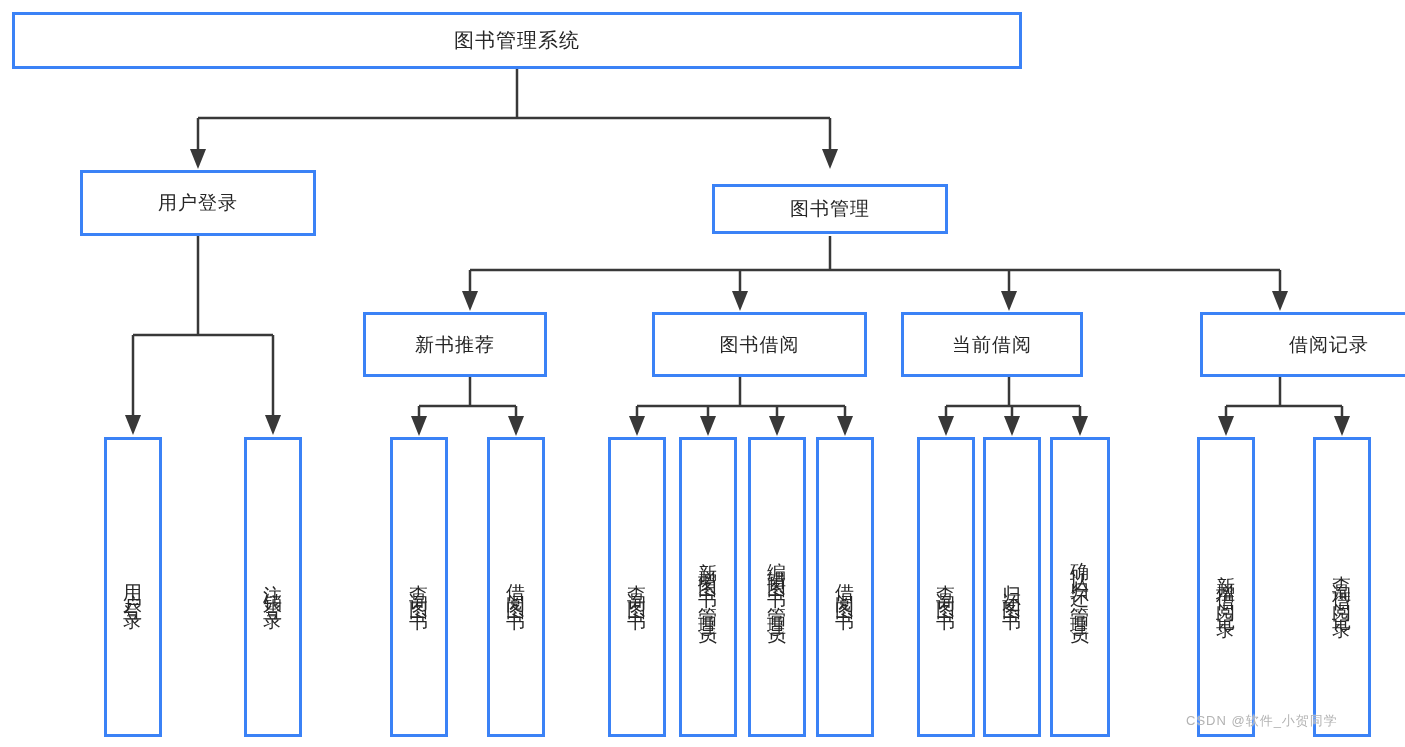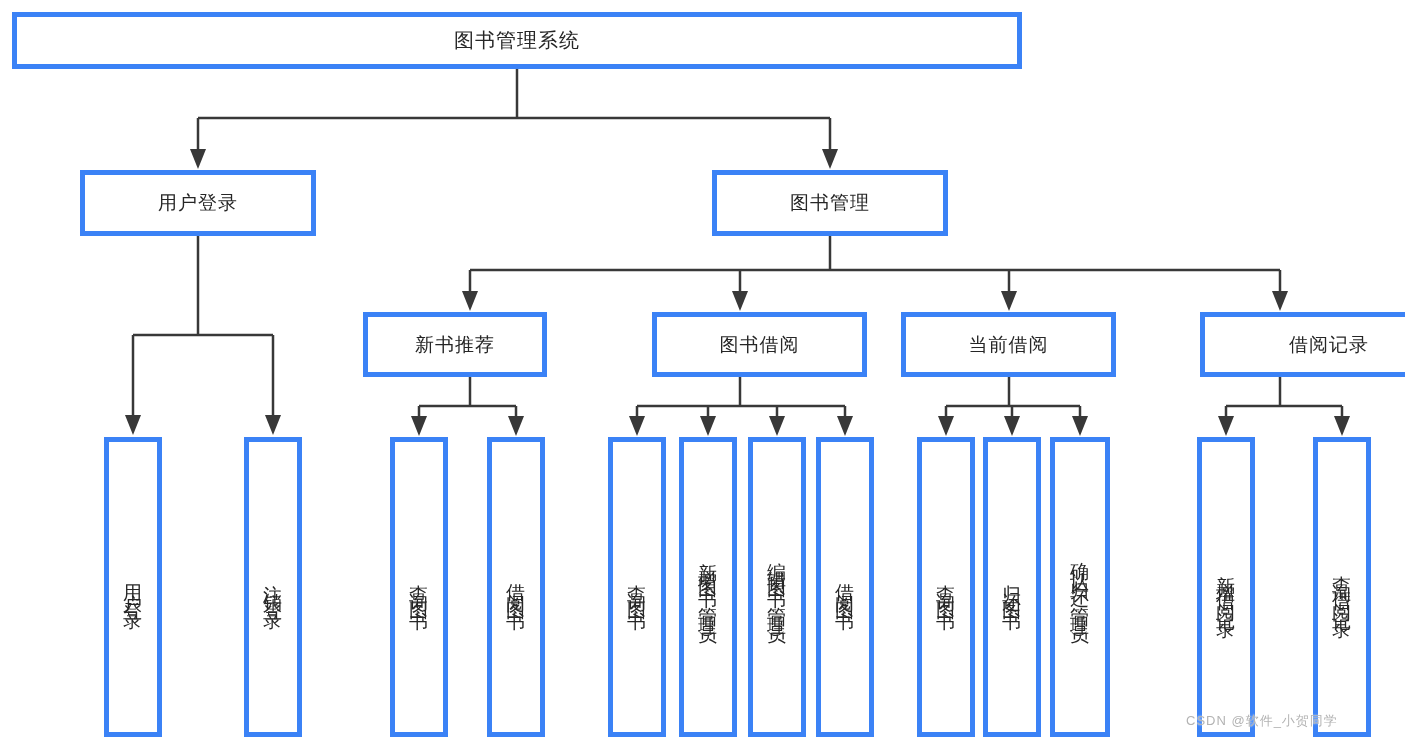--- a/index.html
+++ b/index.html
@@ -8,21 +8,21 @@
     width: 1405px;
     height: 747px;
     background: #ffffff;
     font-family: "Liberation Sans", "DejaVu Sans", sans-serif;
     overflow: hidden;
   }
   #wires { position: absolute; left: 0; top: 0; z-index: 0; }
   .box {
     position: absolute;
     box-sizing: border-box;
-    border: 5px solid #3b82f6;
+    border: 3px solid #3b82f6;
     background: #ffffff;
     display: flex;
     align-items: center;
     justify-content: center;
     color: #262626;
     z-index: 1;
   }
   .h-label { font-size: 19px; letter-spacing: 1px; }
   .root-label { font-size: 20px; letter-spacing: 1px; }
   .leaf {
@@ -95,25 +95,25 @@
       <line x1="1280" y1="377" x2="1280" y2="406"></line>
       <line x1="1226" y1="406" x2="1342" y2="406"></line>
       <line x1="1226" y1="406" x2="1226" y2="416" marker-end="url(#arw)"></line>
       <line x1="1342" y1="406" x2="1342" y2="416" marker-end="url(#arw)"></line>
     </g>
   </svg>
 
   <div class="box root-label" style="left:12px; top:12px; width:1010px; height:57px;">图书管理系统</div>
 
   <div class="box h-label" style="left:80px; top:170px; width:236px; height:66px;">用户登录</div>
-  <div class="box h-label" style="left:712px; top:170px; width:236px; height:66px;">图书管理</div>
+  <div class="box h-label" style="left:712px; top:184px; width:236px; height:50px;">图书管理</div>
 
   <div class="box h-label" style="left:363px; top:312px; width:184px; height:65px;">新书推荐</div>
   <div class="box h-label" style="left:652px; top:312px; width:215px; height:65px;">图书借阅</div>
-  <div class="box h-label" style="left:901px; top:312px; width:215px; height:65px;">当前借阅</div>
+  <div class="box h-label" style="left:901px; top:312px; width:182px; height:65px;">当前借阅</div>
   <div class="box h-label" style="left:1172px; top:312px; width:258px; height:65px;margin-left:28px;">借阅记录</div>
 
   <div class="box leaf" style="left:104px; top:437px; width:58px; height:300px;">用户登录</div>
   <div class="box leaf" style="left:244px; top:437px; width:58px; height:300px;">注销登录</div>
 
   <div class="box leaf" style="left:390px; top:437px; width:58px; height:300px;">查询图书</div>
   <div class="box leaf" style="left:487px; top:437px; width:58px; height:300px;">借阅图书</div>
 
   <div class="box leaf" style="left:608px; top:437px; width:58px; height:300px;">查询图书</div>
   <div class="box leaf" style="left:679px; top:437px; width:58px; height:300px;">新增图书（管理员）</div>

